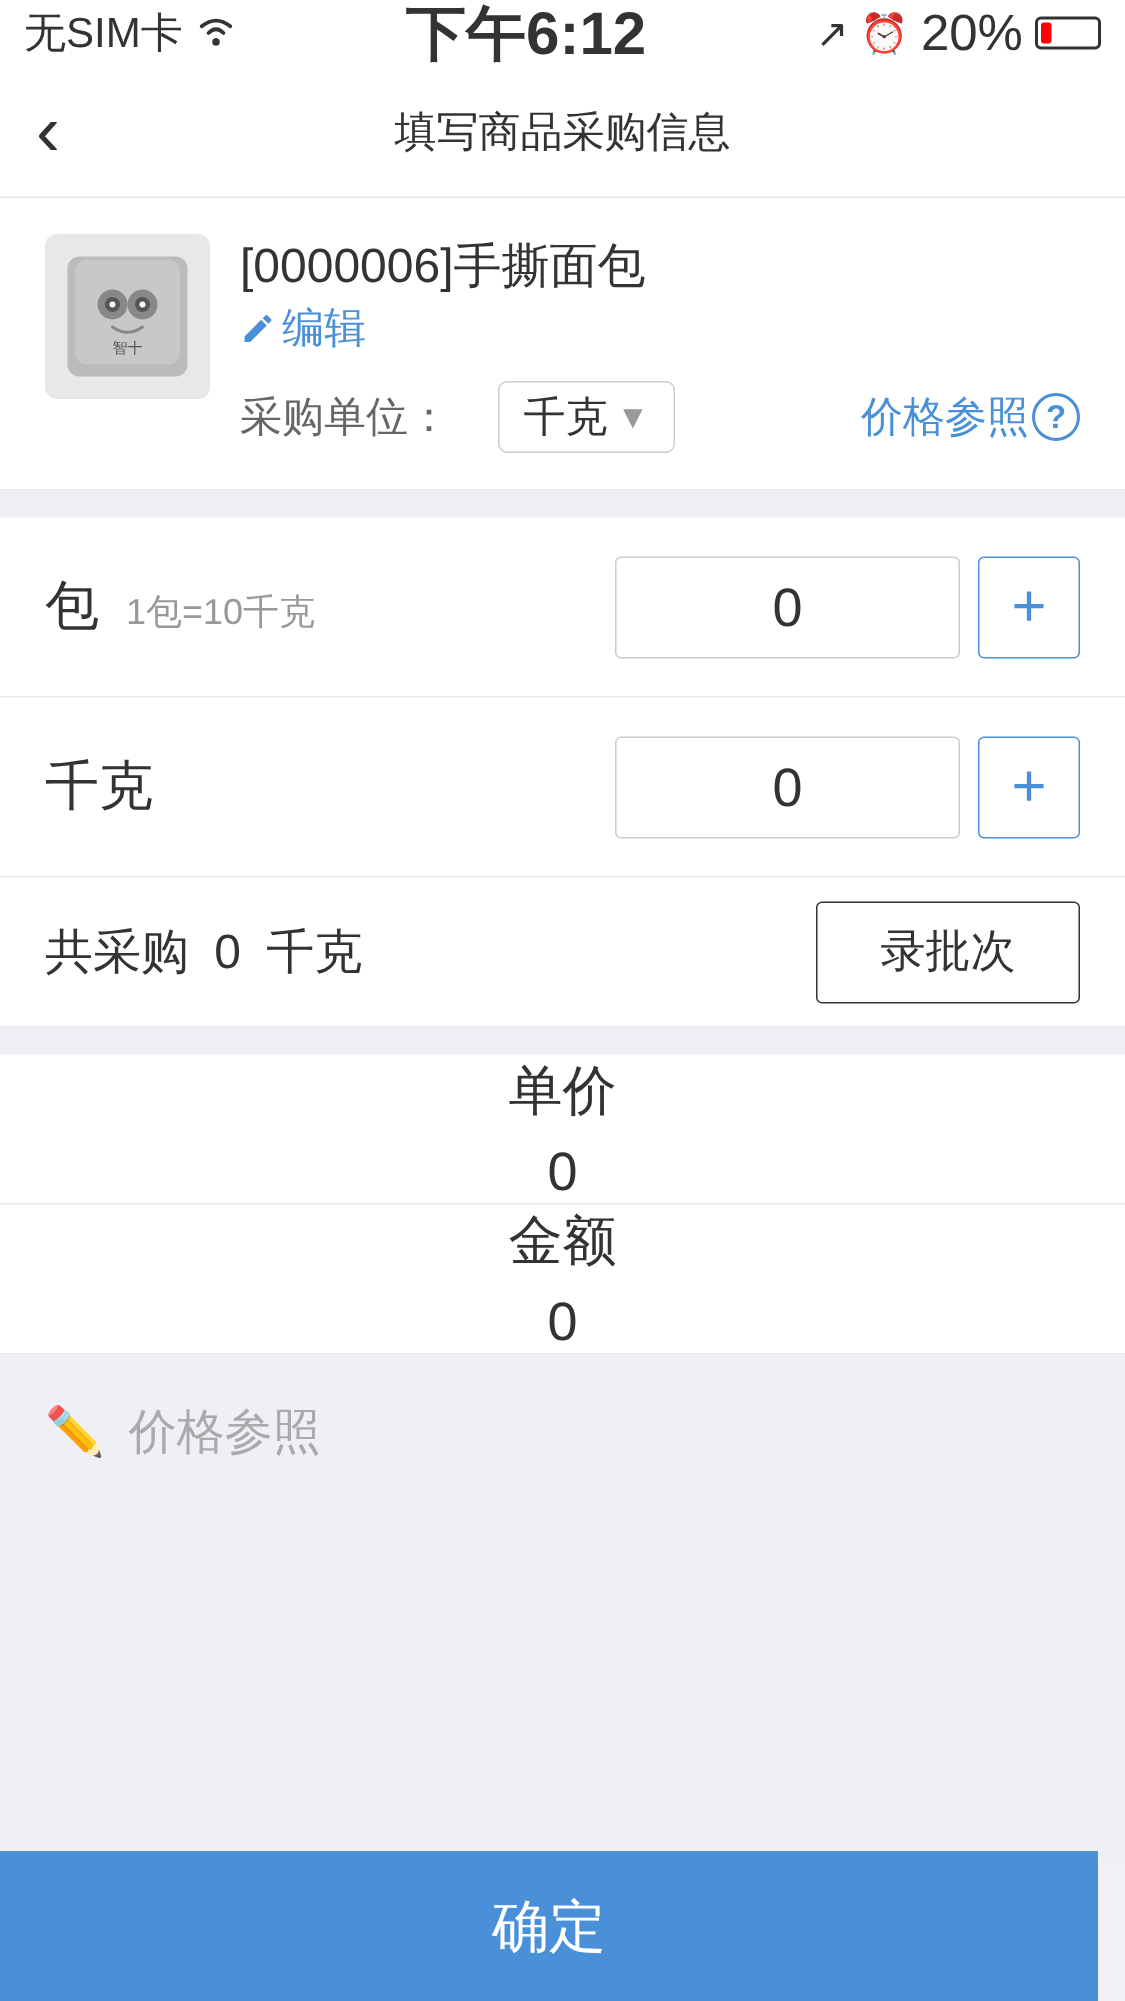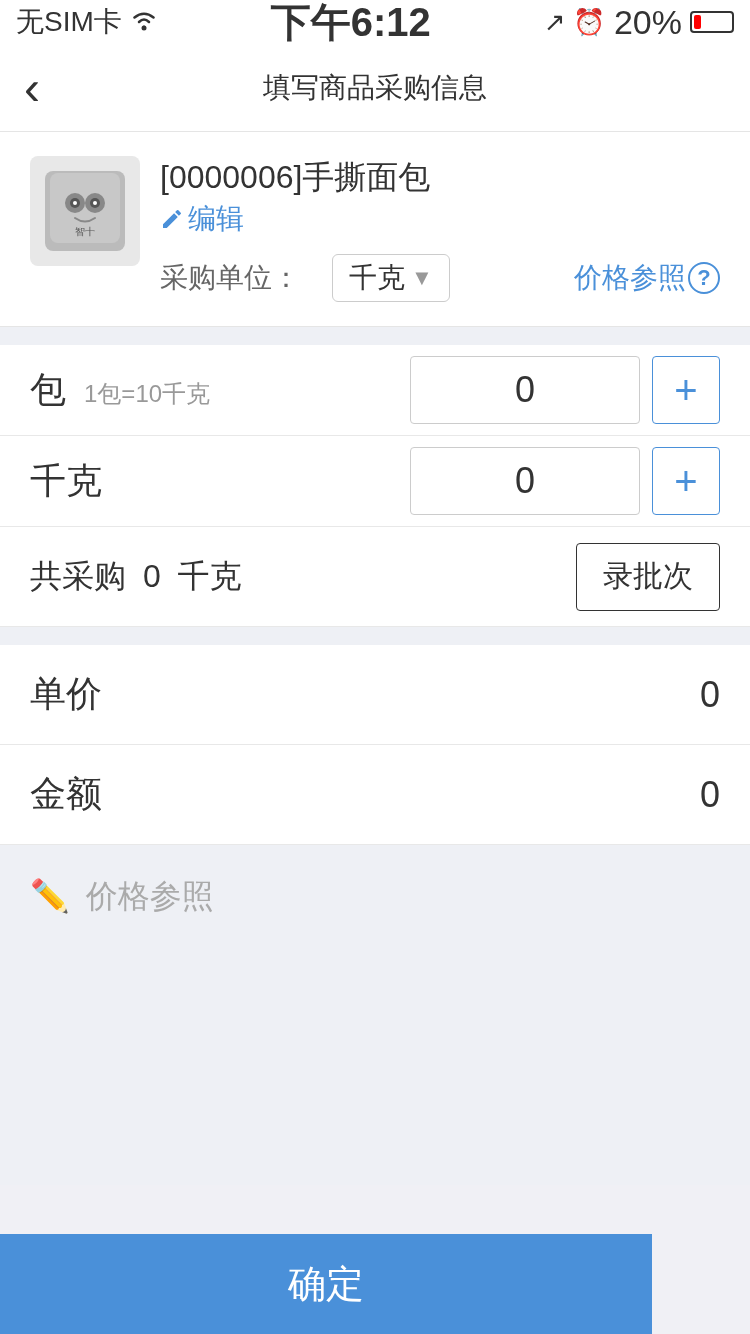--- a/index.html
+++ b/index.html
@@ -173,21 +173,21 @@
     }
 
     
     .input-section {
       background: #fff;
     }
     .input-row {
       display: flex;
       align-items: center;
       padding: 0 30px;
-      height: 91px;
+      height: 120px;
       border-bottom: 1px solid #e8e8e8;
       justify-content: flex-end;
     }
     .input-row-label {
       flex: 1;
       font-size: 36px;
       color: #333;
     }
     .input-row-sublabel {
       font-size: 24px;
@@ -230,21 +230,21 @@
       height: 100px;
       background: #fff;
       border-bottom: 1px solid #e8e8e8;
     }
     .summary-text {
       flex: 1;
       font-size: 32px;
       color: #333;
     }
     .batch-btn {
-      width: 144px;
+      width: 176px;
       height: 68px;
       border: 1px solid #333;
       border-radius: 4px;
       display: flex;
       align-items: center;
       justify-content: center;
       font-size: 30px;
       color: #333;
       cursor: pointer;
     }
@@ -253,20 +253,21 @@
     .info-section {
       background: #fff;
       margin-top: 0;
     }
     .info-row {
       display: flex;
       align-items: center;
       padding: 0 30px;
       height: 100px;
       border-bottom: 1px solid #e8e8e8;
+      flex-direction: column;
     }
     .info-label {
       flex: 1;
       font-size: 36px;
       color: #333;
     }
     .info-value {
       font-size: 36px;
       color: #333;
     }
@@ -295,21 +296,21 @@
       flex: 1;
       background: #eef0f5;
       min-height: 200px;
     }
 
     
     .confirm-btn {
       position: fixed;
       bottom: 0;
       left: 0;
-      width: 652px;
+      width: 732px;
       height: 100px;
       background: #4a90d9;
       display: flex;
       align-items: center;
       justify-content: center;
       font-size: 38px;
       color: #fff;
       cursor: pointer;
       font-weight: 400;
     }

